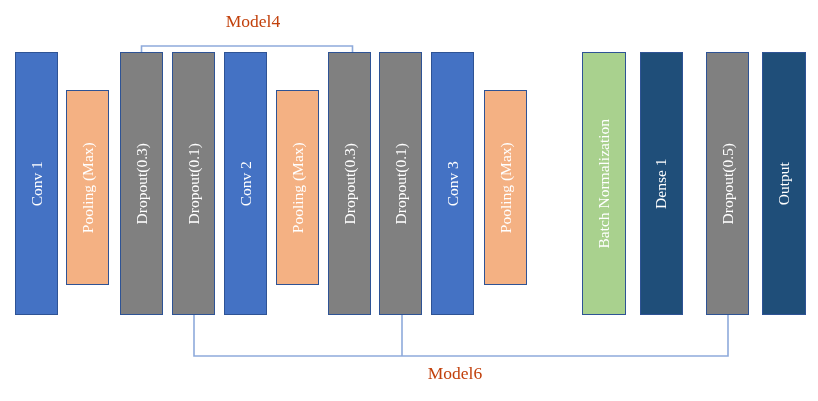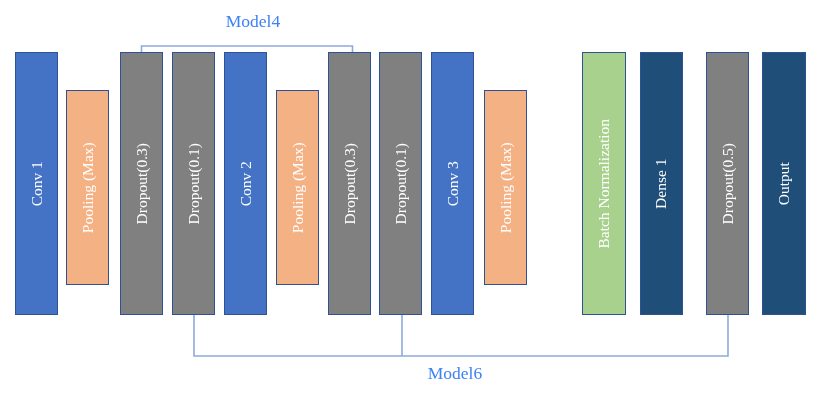--- a/index.html
+++ b/index.html
@@ -29,21 +29,21 @@
     font-family:"Liberation Serif", serif;
     font-size:15.5px;
     line-height:1;
     white-space:nowrap;
     transform:rotate(-90deg);
     transform-origin:center center;
     letter-spacing:0px;
   }
   .group-label{
     position:absolute;
-    color:#3b82f6;
+    color:#c2410c;
     font-family:"Liberation Serif", serif;
     font-size:17.5px;
     line-height:1;
     white-space:nowrap;
     text-align:center;
   }
   .bracket{
     position:absolute;
     pointer-events:none;
   }

